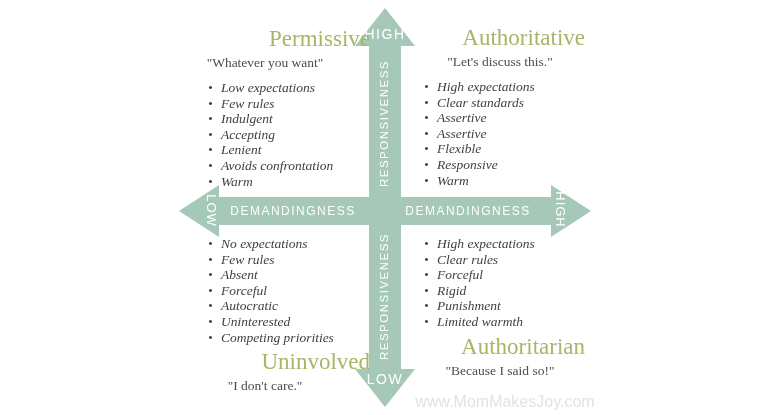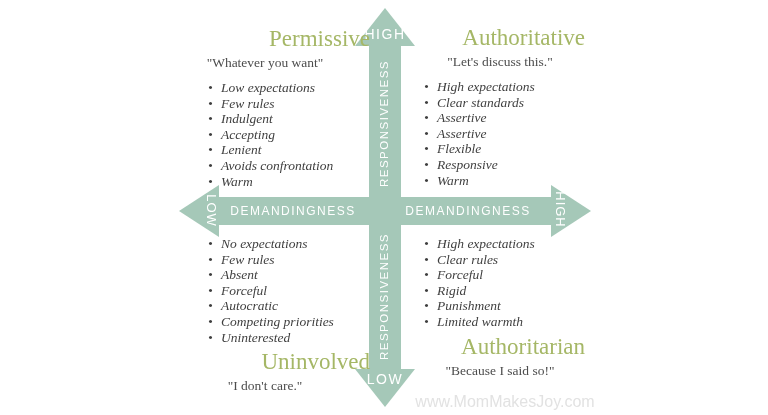--- a/index.html
+++ b/index.html
@@ -113,22 +113,22 @@
       </ul>
   </section>
 
   <section class="quad quad-bl">
     <ul class="traits">
         <li class="trait">No expectations</li>
         <li class="trait">Few rules</li>
         <li class="trait">Absent</li>
         <li class="trait">Forceful</li>
         <li class="trait">Autocratic</li>
+        <li class="trait">Uninterested</li>
         <li class="trait">Competing priorities</li>
-        <li class="trait">Uninterested</li>
       </ul>
     <h2 class="q-title">Uninvolved</h2>
     <p class="q-quote">"I don't care."</p>
   </section>
 
   <section class="quad quad-br">
     <ul class="traits">
         <li class="trait">High expectations</li>
         <li class="trait">Clear rules</li>
         <li class="trait">Forceful</li>

